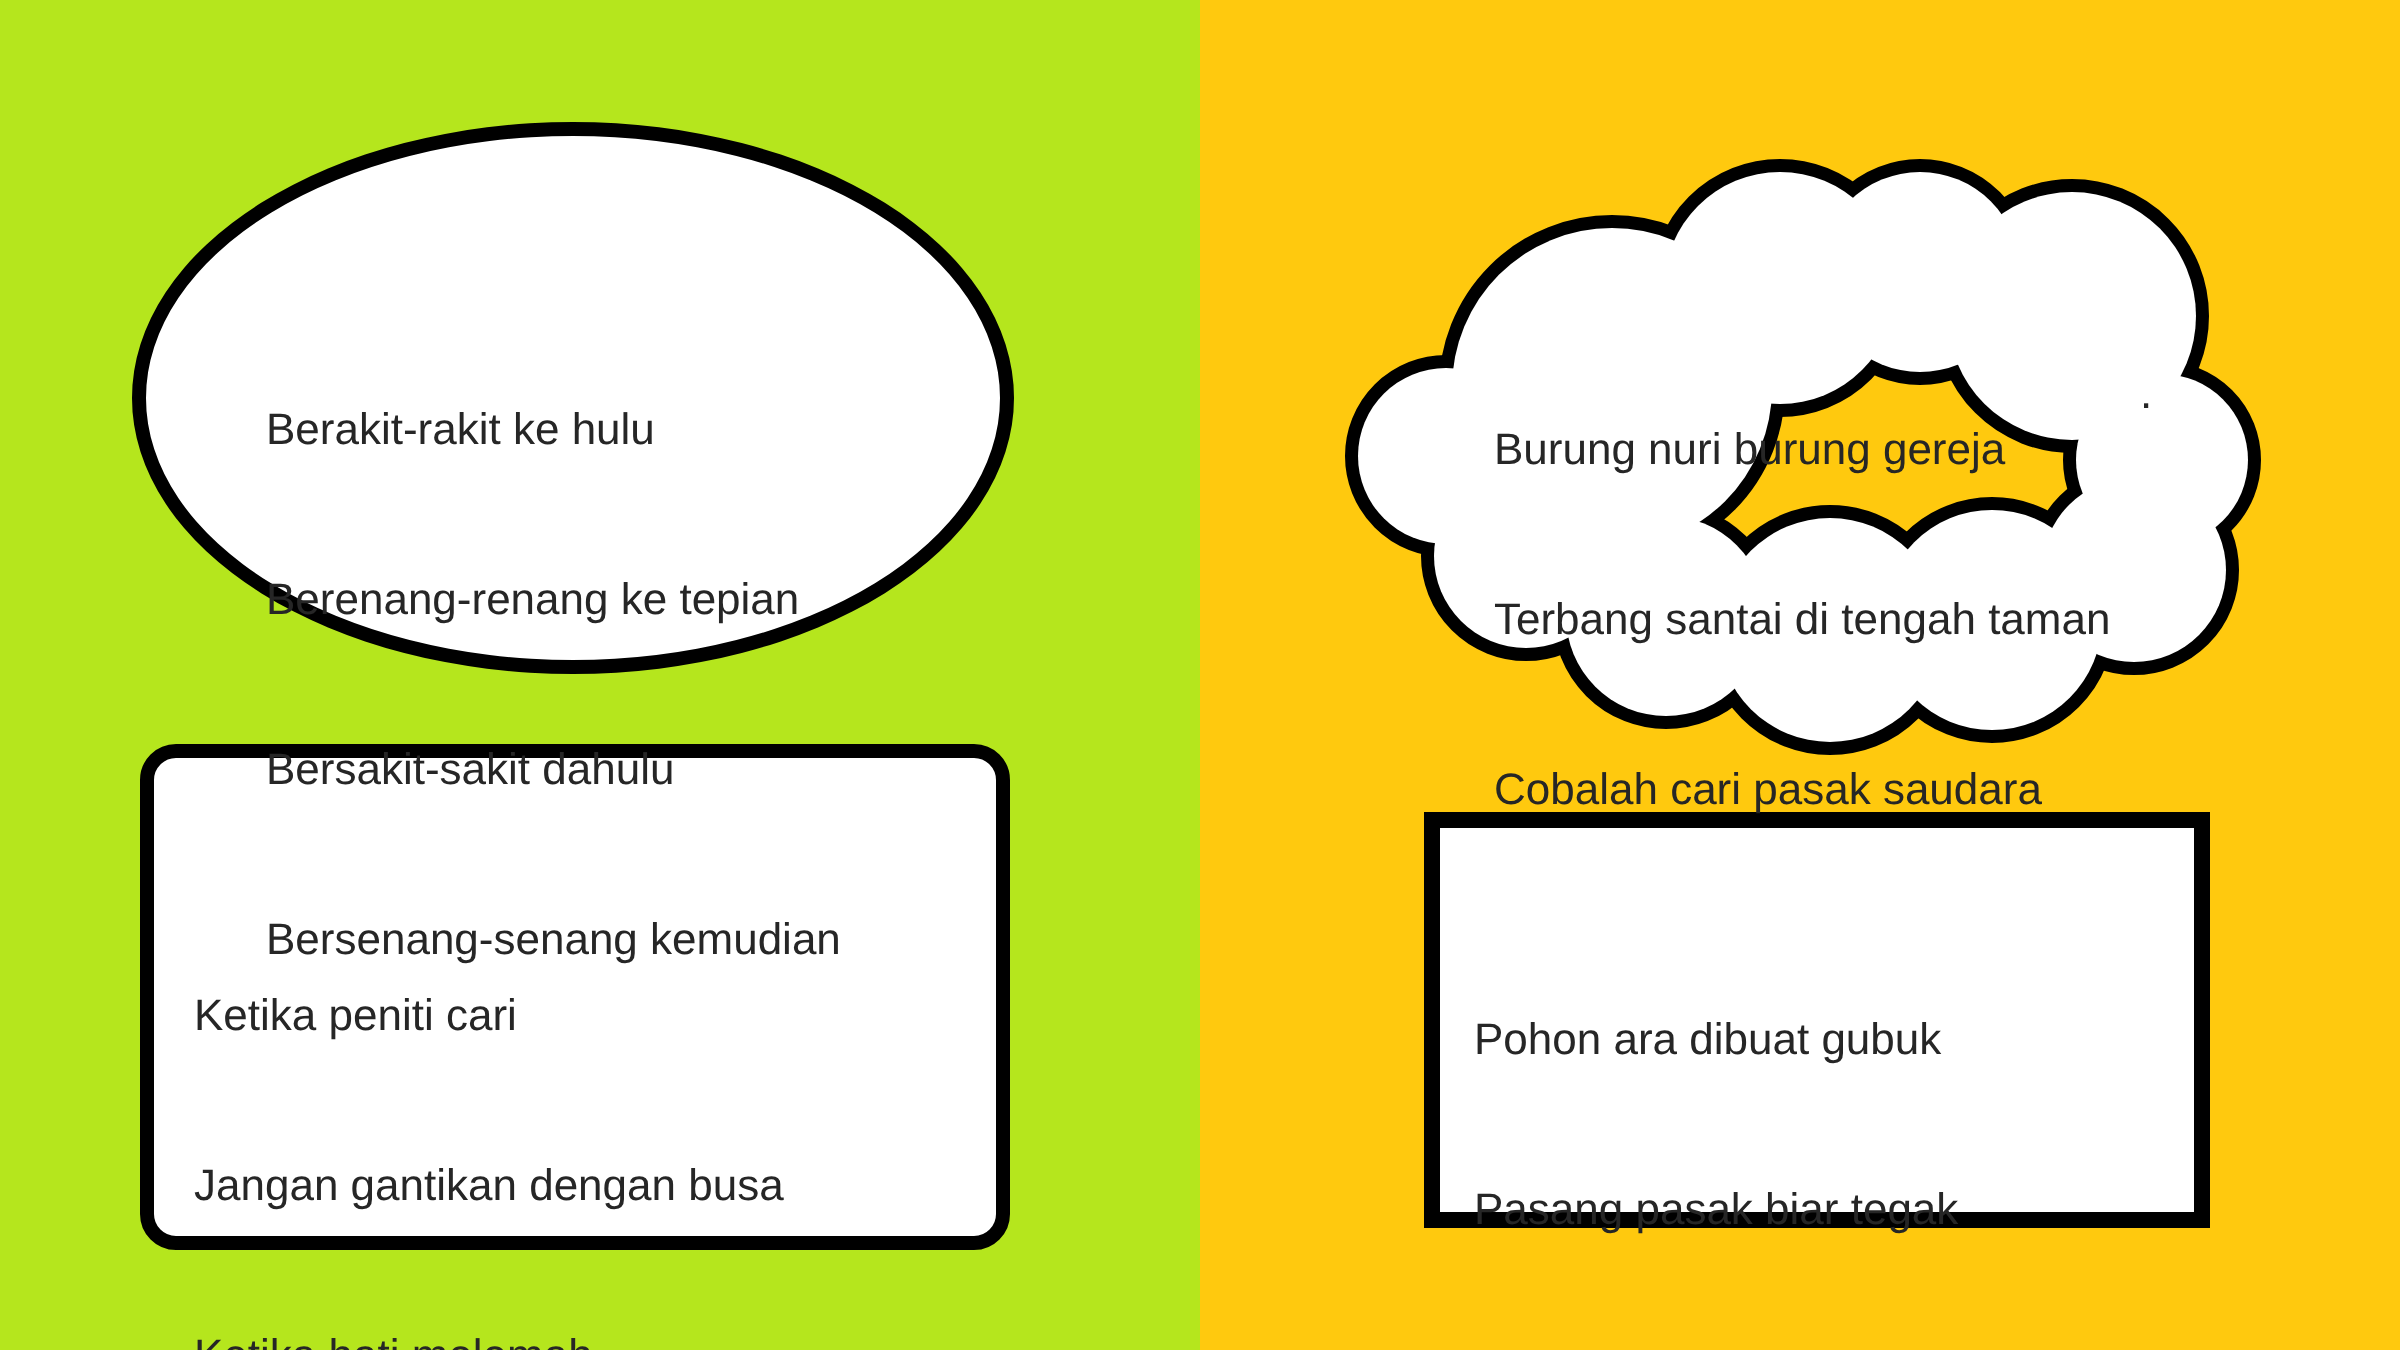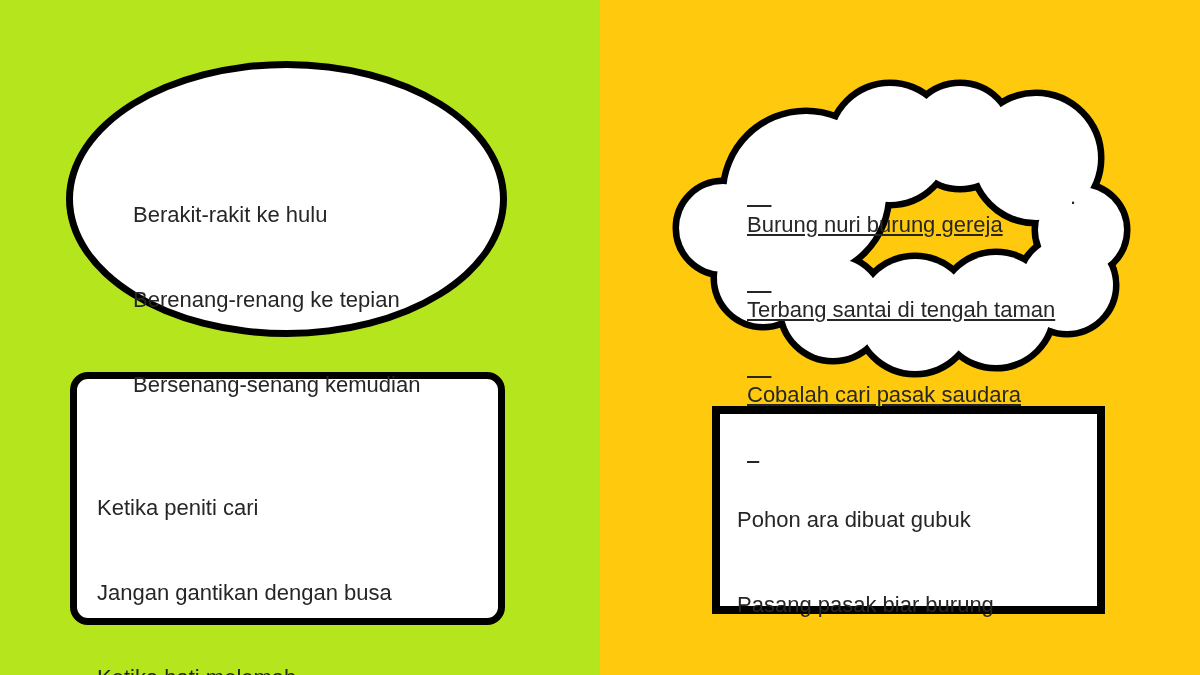--- a/index.html
+++ b/index.html
@@ -36,21 +36,21 @@
   .cloud-fill    { fill: var(--shape-fill); stroke: none; }
 
   .pantun {
     position: absolute;
     color: var(--text);
     font-size: 22px;
     line-height: 28.4px;
     white-space: pre;
   }
   .pantun-ellipse      { left: 133px; top: 144px; }
-  .pantun-cloud        { left: 747px; top: 154px; text-decoration: underline; }
+  .pantun-cloud        { left: 747px; top: 154px; }
   .pantun-rounded-rect { left: 97px;  top: 437px; }
   .pantun-rect         { left: 737px; top: 449px; }
 
   .stray-dot {
     position: absolute;
     left: 1070px; top: 183px;
     color: var(--text);
     font-size: 22px; line-height: 28.4px;
   }
 </style>
@@ -84,37 +84,38 @@
     <use href="#cloud-bumps" class="cloud-fill"></use>
   </svg>
 
   <div class="shape shape-rounded-rect"></div>
 
   <div class="shape shape-rect"></div>
 
   <div class="pantun pantun-ellipse">
     <div>Berakit-rakit ke hulu</div>
     <div>Berenang-renang ke tepian</div>
+    <div>Bersakit-sakit dahulu</div>
     <div>Bersenang-senang kemudian</div>
   </div>
 
   <div class="pantun pantun-cloud">
     <div>Burung nuri burung gereja</div>
     <div>Terbang santai di tengah taman</div>
     <div>Cobalah cari pasak saudara</div>
   </div>
   <span class="stray-dot">.</span>
 
   <div class="pantun pantun-rounded-rect">
     <div>Ketika peniti cari</div>
     <div>Jangan gantikan dengan busa</div>
     <div>Ketika hati melemah</div>
     
   </div>
 
   <div class="pantun pantun-rect">
     <div>Pohon ara dibuat gubuk</div>
-    <div>Pasang pasak biar burung</div>
+    <div>Pasang pasak biar tegak</div>
     
     
   </div>
 
 </div>
 
 </body></html>

